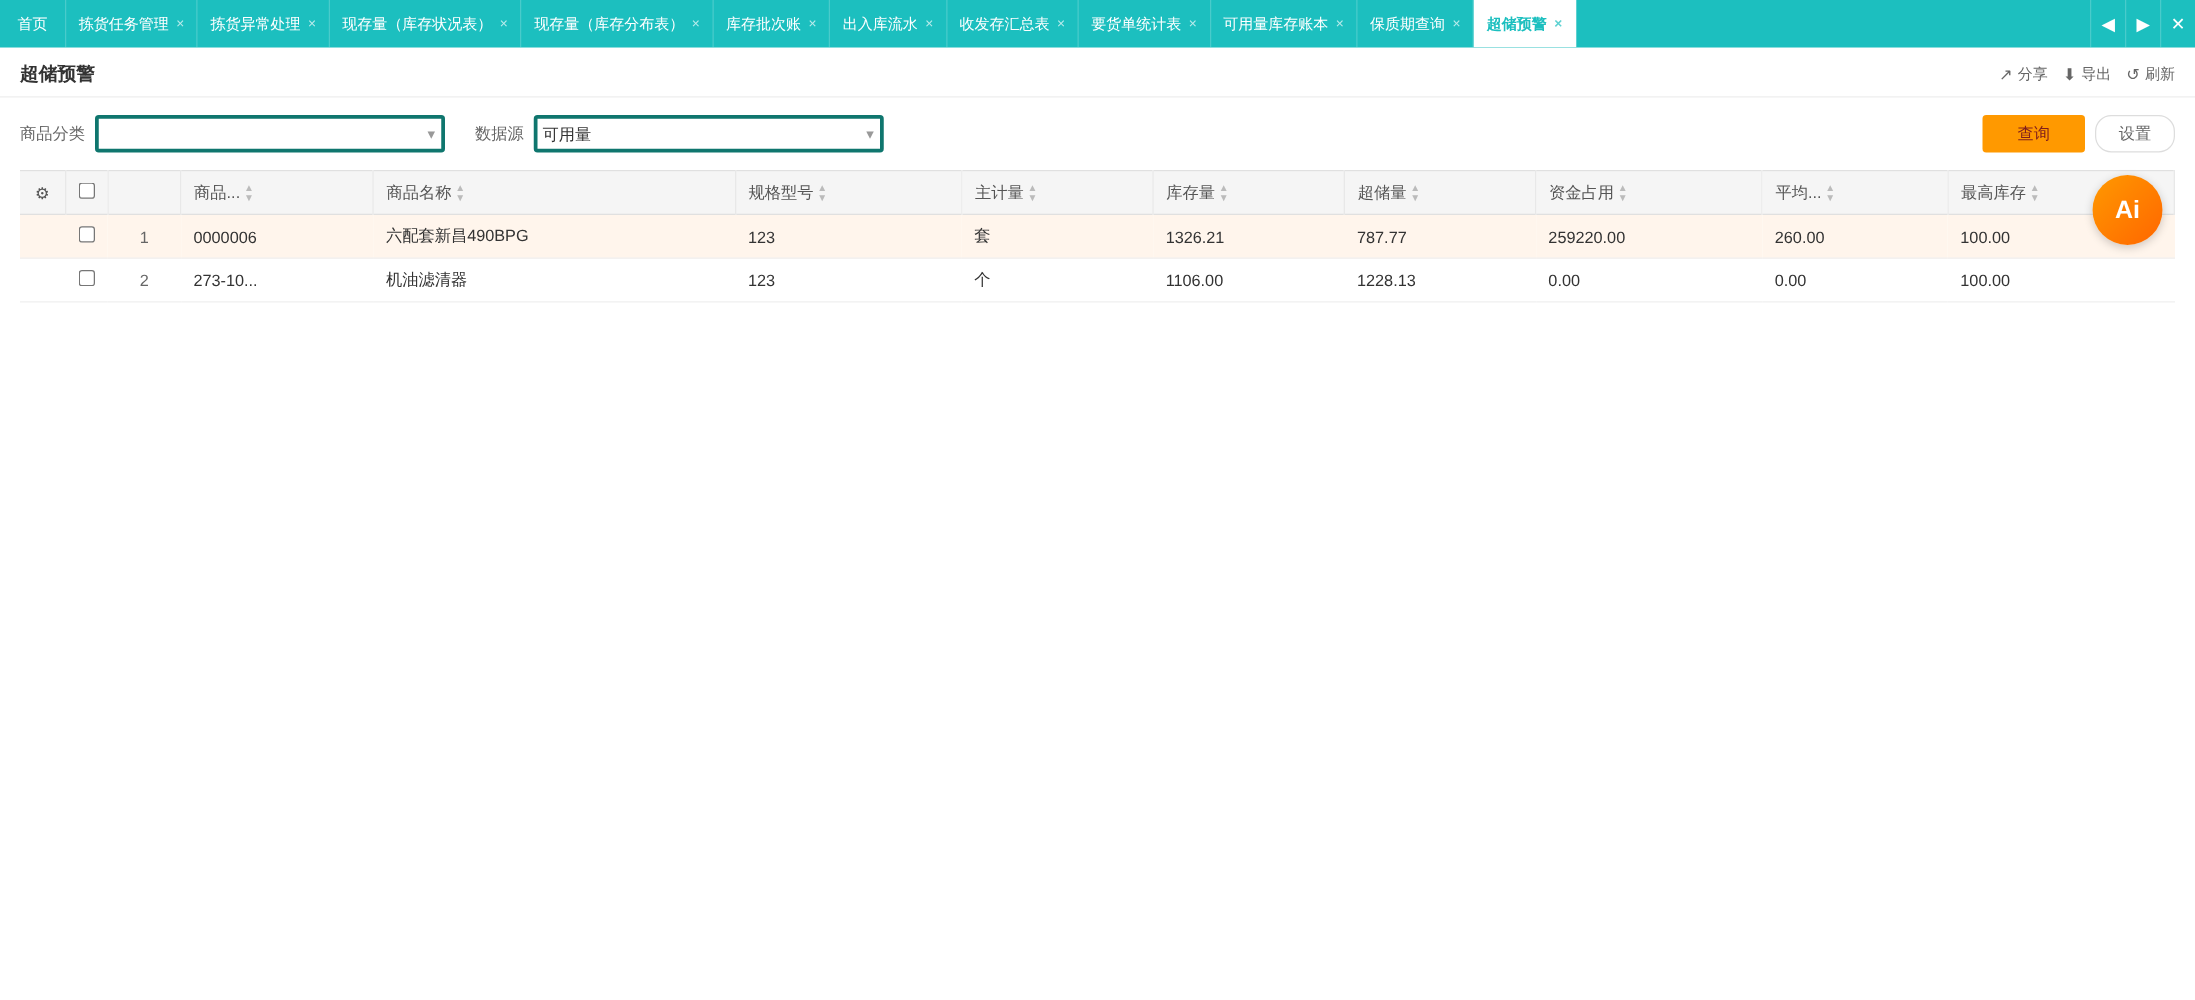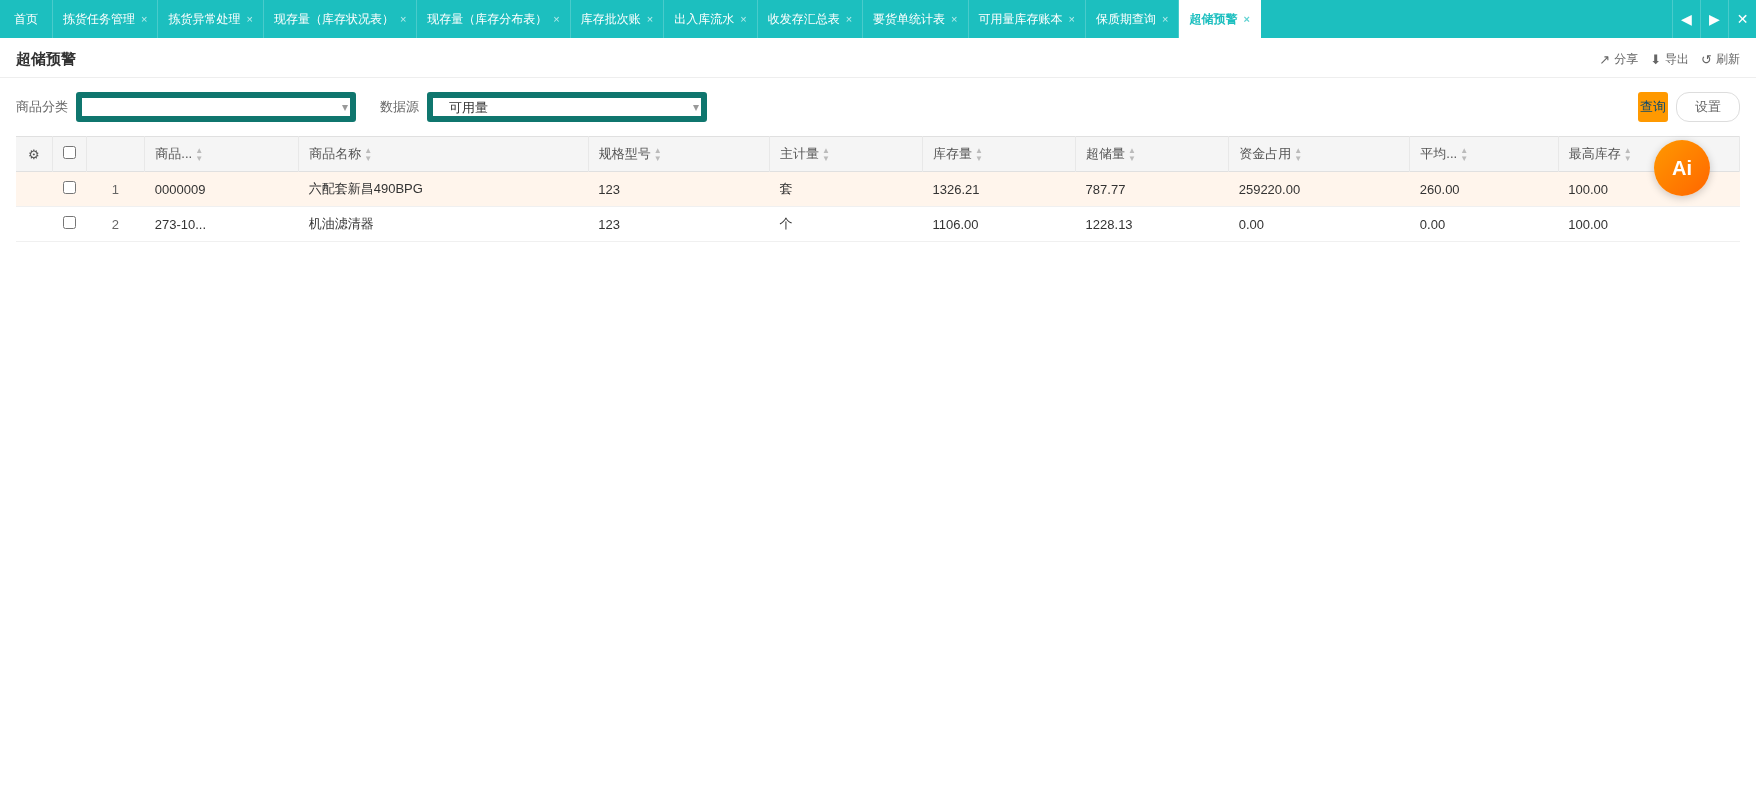--- a/index.html
+++ b/index.html
@@ -111,23 +111,23 @@
       gap: 8px;
     }
     .filter-label {
       font-size: 13px;
       color: #666;
       white-space: nowrap;
     }
     .filter-select {
       width: 280px;
       height: 30px;
-      border: 6px solid #0f766e;
+      border: 3px solid #0f766e;
       border-radius: 3px;
-      padding: 0 28px 0 16px;
+      padding: 0 28px 0 4px;
       font-size: 13px;
       color: #333;
       background: #fff;
       appearance: none;
       cursor: pointer;
       position: relative;
     }
     .filter-select-wrapper {
       position: relative;
       display: inline-block;
@@ -142,24 +142,24 @@
       pointer-events: none;
       font-size: 12px;
     }
     .filter-actions {
       margin-left: auto;
       display: flex;
       gap: 8px;
     }
     .btn-query {
       background: #f90;
-      color: #0c4a6e;
+      color: #7f1d1d;
       border: none;
       border-radius: 3px;
-      padding: 6px 2px;
+      padding: 6px 28px;
       font-size: 13px;
       cursor: pointer;
     }
     .btn-settings {
       background: #fff;
       color: #666;
       border: 1px solid #ddd;
       border-radius: 13px;
       padding: 5px 18px;
       font-size: 13px;
@@ -227,21 +227,21 @@
     }
     input[type="checkbox"] {
       cursor: pointer;
       accent-color: #1cbfbf;
     }
 
     
     .ai-badge {
       position: fixed;
       top: 140px;
-      right: 46px;
+      right: 26px;
       background: linear-gradient(135deg, #f90, #ff6600);
       color: #fff;
       font-size: 20px;
       font-weight: bold;
       width: 56px;
       height: 56px;
       border-radius: 50%;
       display: flex;
       align-items: center;
       justify-content: center;
@@ -387,21 +387,21 @@
           </th>
         </tr>
       </thead>
       <tbody id="table-body">
       <tr class="row-highlighted">
       <td class="td-index"></td>
       <td class="td-check">
         <input type="checkbox" style="">
       </td>
       <td class="td-index">1</td>
-      <td>0000009</td>
+      <td>0000006</td>
       <td>六配套新昌490BPG</td>
       <td>123</td>
       <td>套</td>
       <td>1326.21</td>
       <td>787.77</td>
       <td>259220.00</td>
       <td>260.00</td>
       <td>100.00</td>
     </tr>
           <tr>

